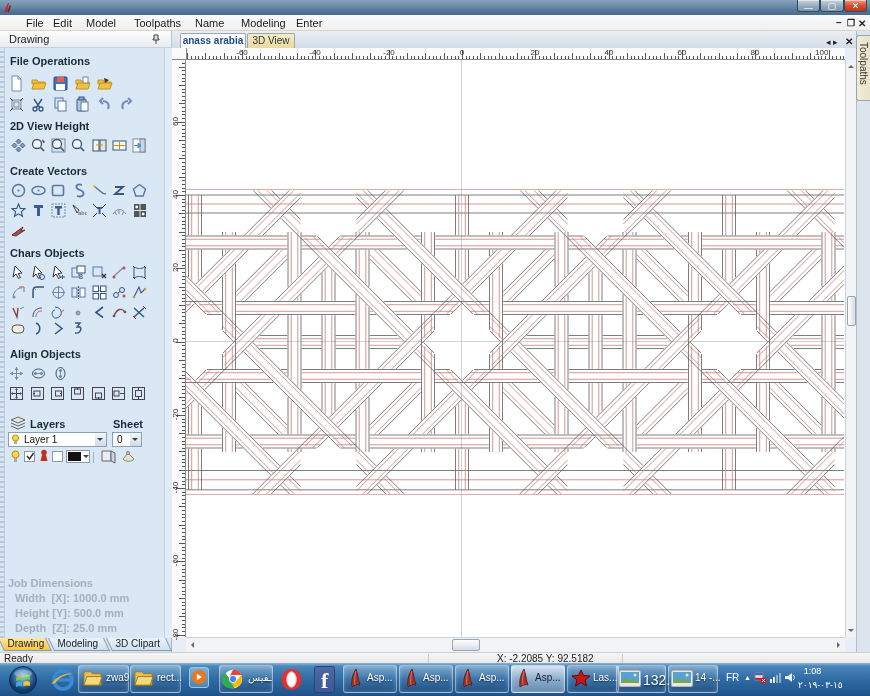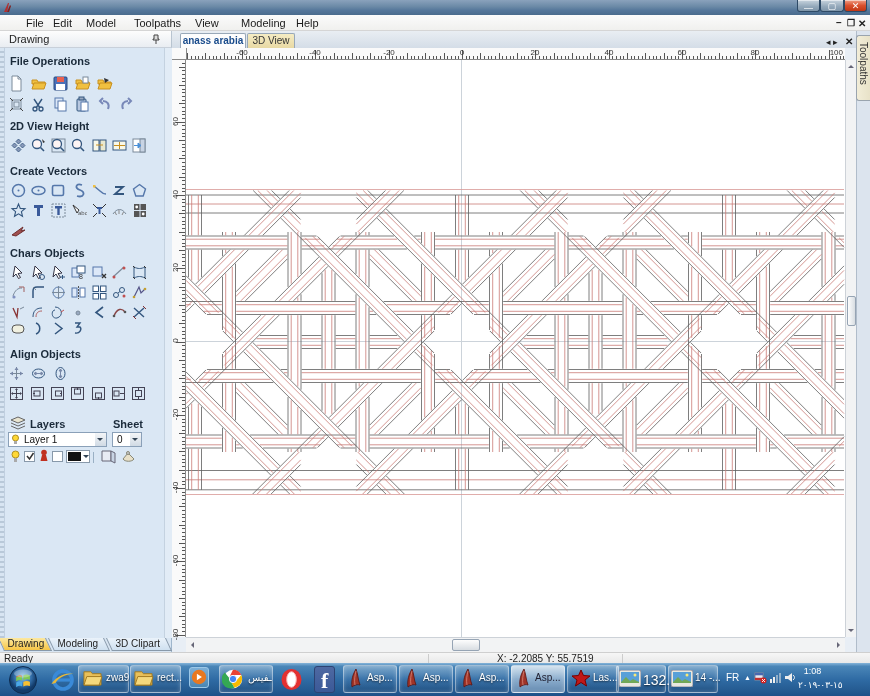--- a/index.html
+++ b/index.html
@@ -69,23 +69,23 @@
     </div>
 <div class="abs winbtn" id="btncls">
       <span class="g">✕</span>
     </div>
 
 <div class="abs" id="menubar">
 <span style="left:26px">File</span>
       <span style="left:53px">Edit</span>
       <span style="left:86px">Model</span>
 <span style="left:134px">Toolpaths</span>
-      <span style="left:195px">View</span>
+      <span style="left:195px">Name</span>
       <span style="left:241px">Modeling</span>
-<span style="left:296px">Help</span>
+<span style="left:296px">Enter</span>
 </div>
 <div class="abs mdibtn" style="left:836px;top:17px">–</div>
 <div class="abs mdibtn" style="left:847px;top:18px;font-size:9px">❐</div>
 <div class="abs mdibtn" style="left:858px;top:18px">✕</div>
 
 <div class="abs" id="phead">
       <span class="t">Drawing</span>
 <svg class="abs" style="left:152px;top:3px" width="8" height="11" viewBox="0 0 8 11">
         <path d="M2 1 h4 v4 h1 v1 H1 v-1 h1 Z M4 6 v4" stroke="#444" fill="#ddd" stroke-width="1"></path>
       </svg>
@@ -425,20 +425,26 @@
 <div class="abs" style="left:93px;top:452px;width:1px;height:11px;background:#9ab0c4"></div>
 <svg class="abs" style="left:100px;top:448px" width="17" height="16" viewBox="0 0 17 16">
       <path d="M2 3h9v10H2z" fill="#e8ecf4" stroke="#667"></path>
       <path d="M11 3l4 2v10l-4-2z" fill="#c8d4e4" stroke="#667"></path>
     </svg>
 <svg class="abs" style="left:121px;top:449px" width="15" height="14" viewBox="0 0 15 14">
       <path d="M2 10l5-6 6 6c-2 3-9 3-11 0z" fill="#e8e0c8" stroke="#887"></path>
       <circle cx="7" cy="4" r="1.5" fill="#ccc" stroke="#887"></circle>
     </svg>
 
+<div class="abs" id="jobdim" style="left:8px;top:576px">
+<div>Job Dimensions</div>
+<div style="padding-left:7px">Width&nbsp; [X]: 1000.0 mm</div>
+<div style="padding-left:7px">Height [Y]: 500.0 mm</div>
+<div style="padding-left:7px">Depth&nbsp; [Z]: 25.0 mm</div>
+</div>
 
 <div class="abs" id="ptabs"></div>
 <div class="abs ptab" style="left:1px;width:48px;background:linear-gradient(#fce8a0,#f6c545);z-index:3">
       <i>Drawing</i>
     </div>
 <div class="abs ptab" style="left:51px;width:56px;background:linear-gradient(#eaf2fa,#cfe0f0);z-index:2">
       <i>Modeling</i>
     </div>
 <div class="abs ptab" style="left:109px;width:60px;background:linear-gradient(#eaf2fa,#cfe0f0);z-index:1">
       <i>3D Clipart</i>
@@ -631,21 +637,21 @@
 <div class="abs" style="left:652.5px;bottom:0;width:1px;height:3.5px;background:#555"></div>
 <div class="abs" style="left:656.2px;bottom:0;width:1px;height:3.5px;background:#555"></div>
 <div class="rnum" style="left:41px;top:0px;width:28px;text-align:center">-60</div>
 <div class="rnum" style="left:114px;top:0px;width:28px;text-align:center">-40</div>
 <div class="rnum" style="left:188px;top:0px;width:28px;text-align:center">-20</div>
 <div class="rnum" style="left:261px;top:0px;width:28px;text-align:center">0</div>
 <div class="rnum" style="left:334px;top:0px;width:28px;text-align:center">20</div>
 <div class="rnum" style="left:408px;top:0px;width:28px;text-align:center">40</div>
 <div class="rnum" style="left:481px;top:0px;width:28px;text-align:center">60</div>
 <div class="rnum" style="left:554px;top:0px;width:28px;text-align:center">80</div>
-<div class="rnum" style="left:628px;top:0px;width:28px;text-align:right">100</div>
+<div class="rnum" style="left:628px;top:0px;width:28px;text-align:left">100</div>
 </div>
 <div class="abs" id="ruler-left">
 <div class="abs" style="right:0;top:3.0px;height:1px;width:3.5px;background:#555"></div>
 <div class="abs" style="right:0;top:6.6px;height:1px;width:6px;background:#555"></div>
 <div class="abs" style="right:0;top:10.3px;height:1px;width:3.5px;background:#555"></div>
 <div class="abs" style="right:0;top:14.0px;height:1px;width:3.5px;background:#555"></div>
 <div class="abs" style="right:0;top:17.6px;height:1px;width:3.5px;background:#555"></div>
 <div class="abs" style="right:0;top:21.3px;height:1px;width:3.5px;background:#555"></div>
 <div class="abs" style="right:0;top:24.9px;height:1px;width:6px;background:#555"></div>
 <div class="abs" style="right:0;top:28.6px;height:1px;width:3.5px;background:#555"></div>
@@ -1571,21 +1577,21 @@
       <div class="thumb"></div>
 <div class="abs" style="left:2px;top:4px;width:0;height:0;border:3px solid transparent;border-right-color:#667"></div>
 <div class="abs" style="right:2px;top:4px;width:0;height:0;border:3px solid transparent;border-left-color:#667"></div>
     </div>
 <div class="abs" id="tptab">
       <span class="t">Toolpaths</span>
     </div>
 
 <div class="abs" id="status">
       <span class="r">Ready</span>
-      <span class="c">X: -2.2085 Y: 55.7519</span>
+      <span class="c">X: -2.2085 Y: 92.5182</span>
 <div class="abs" style="left:428px;top:1px;width:1px;height:9px;background:#ccc"></div>
 <div class="abs" style="left:622px;top:1px;width:1px;height:9px;background:#ccc"></div>
 </div>
 
 <div class="abs" id="taskbar"></div>
 <svg class="abs" style="left:8px;top:665px" width="30" height="30" viewBox="0 0 30 30">
 <defs>
         <radialGradient id="orb" cx="50%" cy="38%">
           <stop offset="0%" stop-color="#8ec4ea"></stop>
           <stop offset="55%" stop-color="#3a78b4"></stop>

